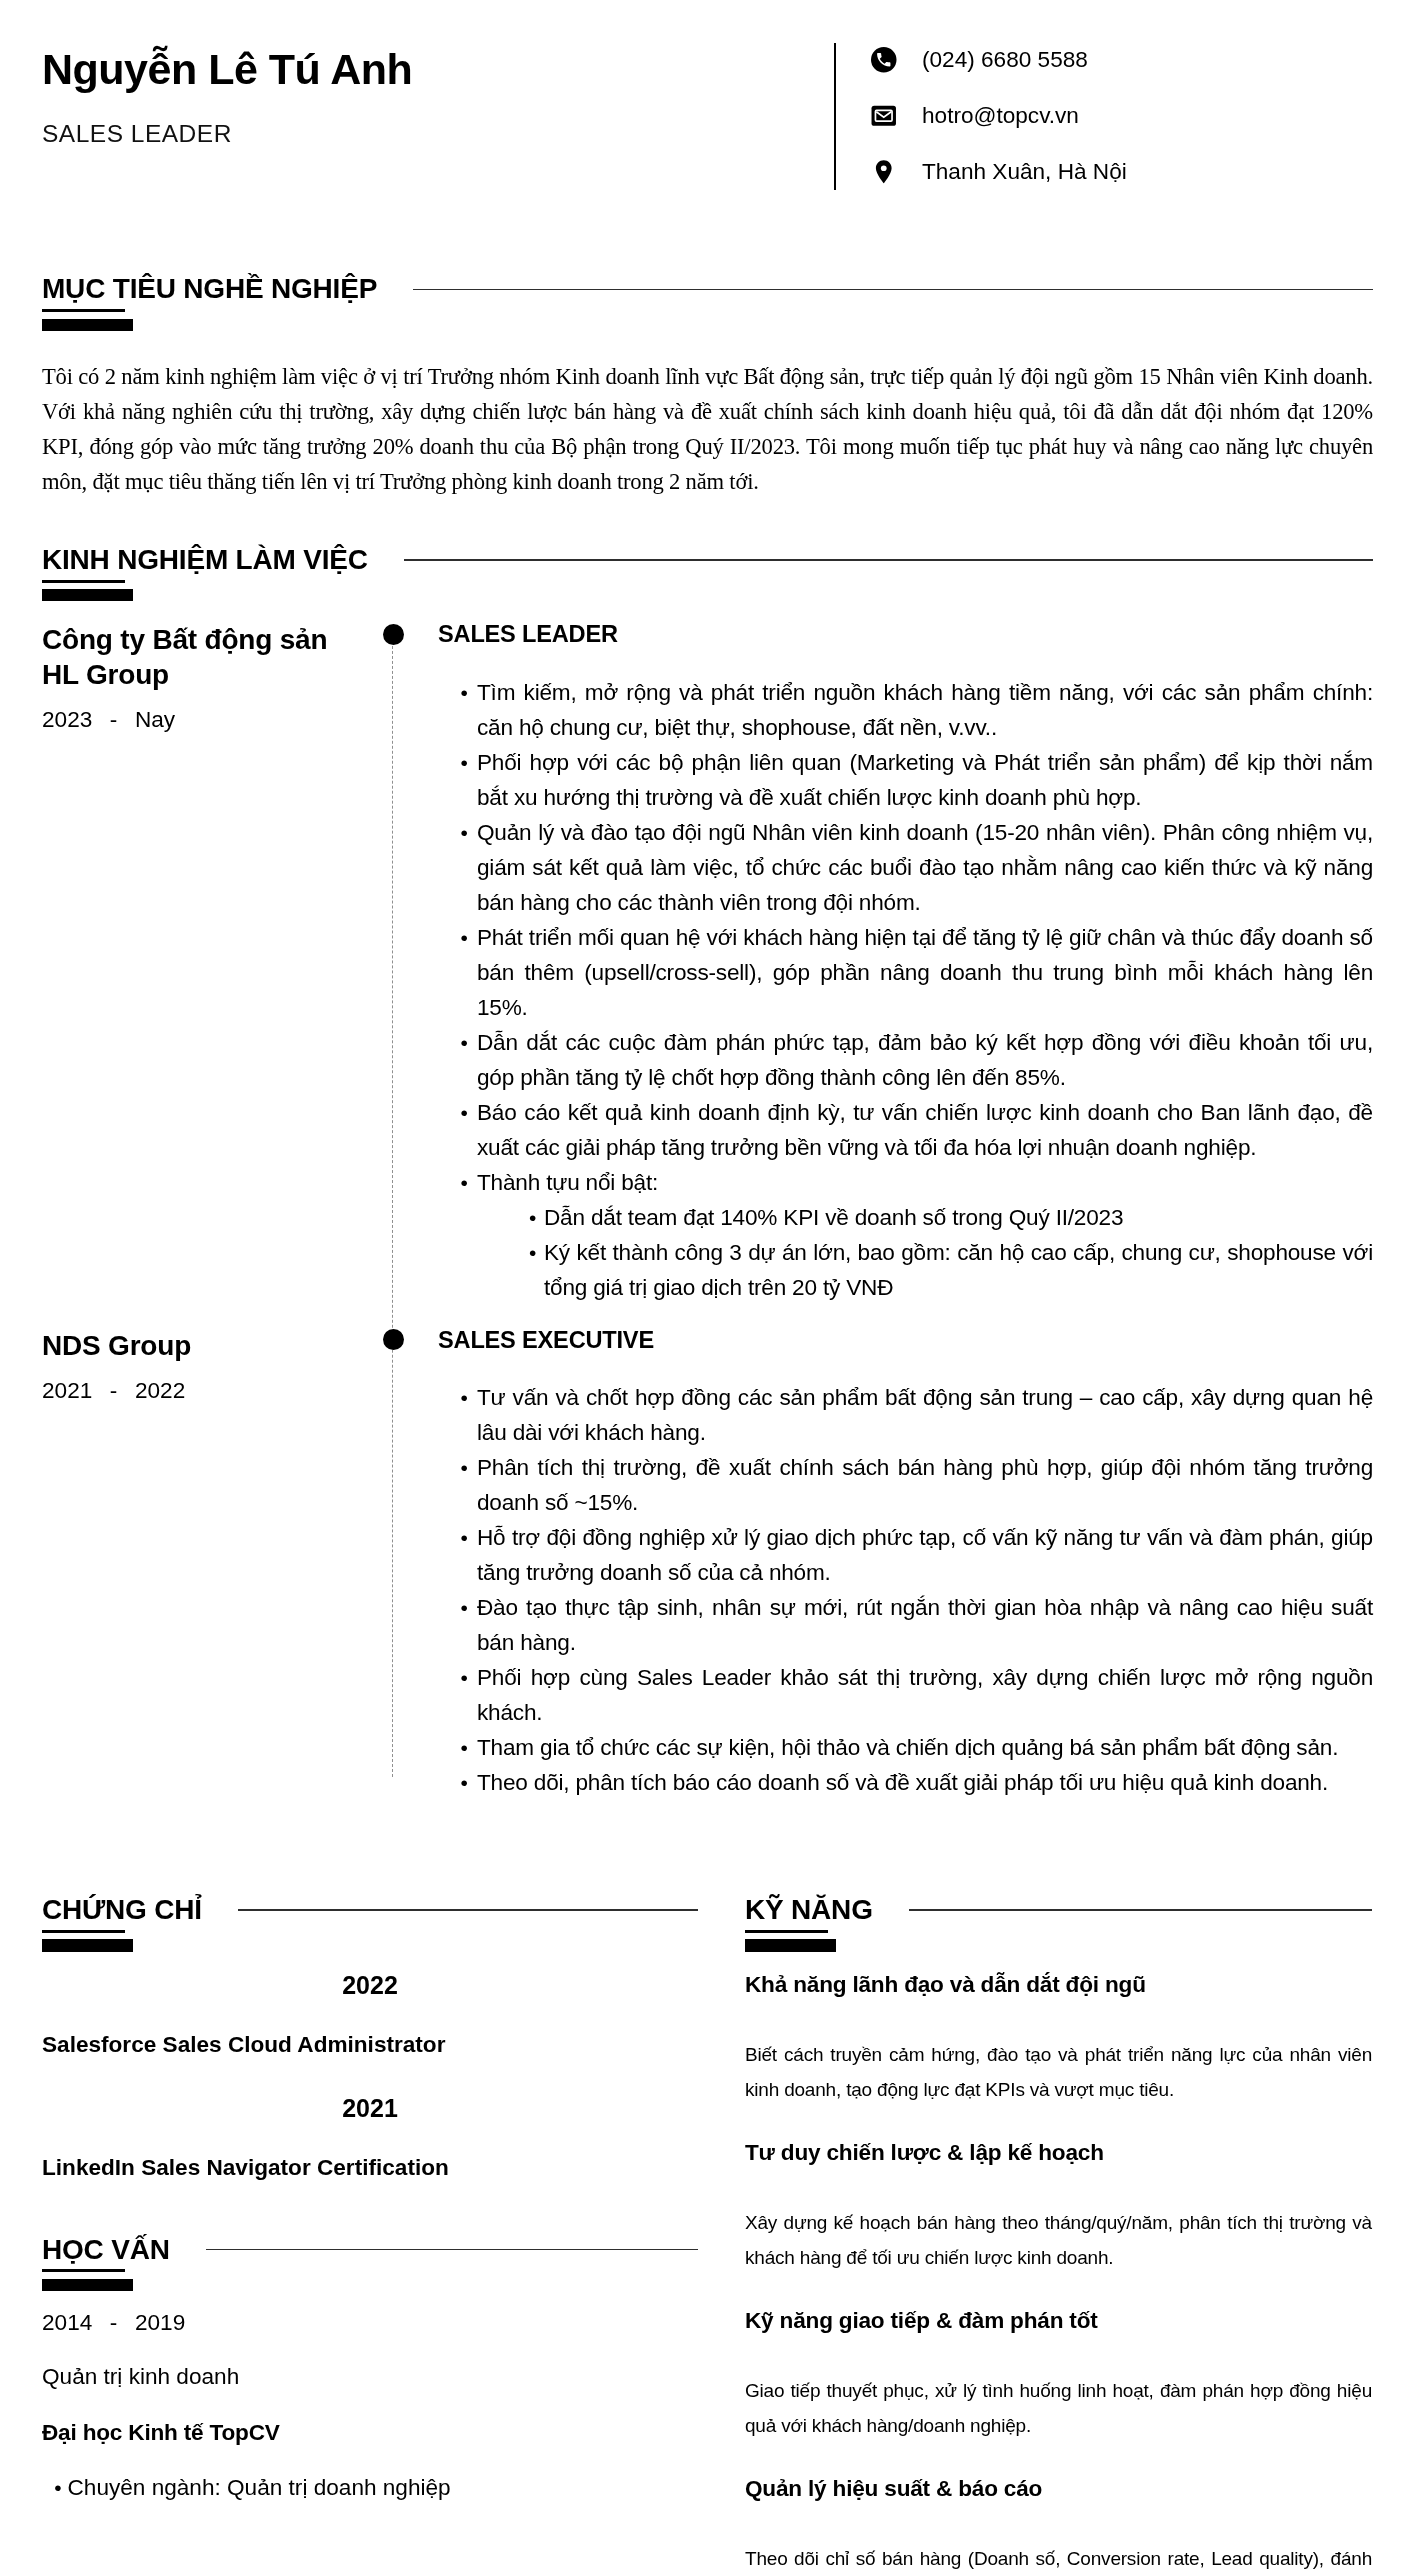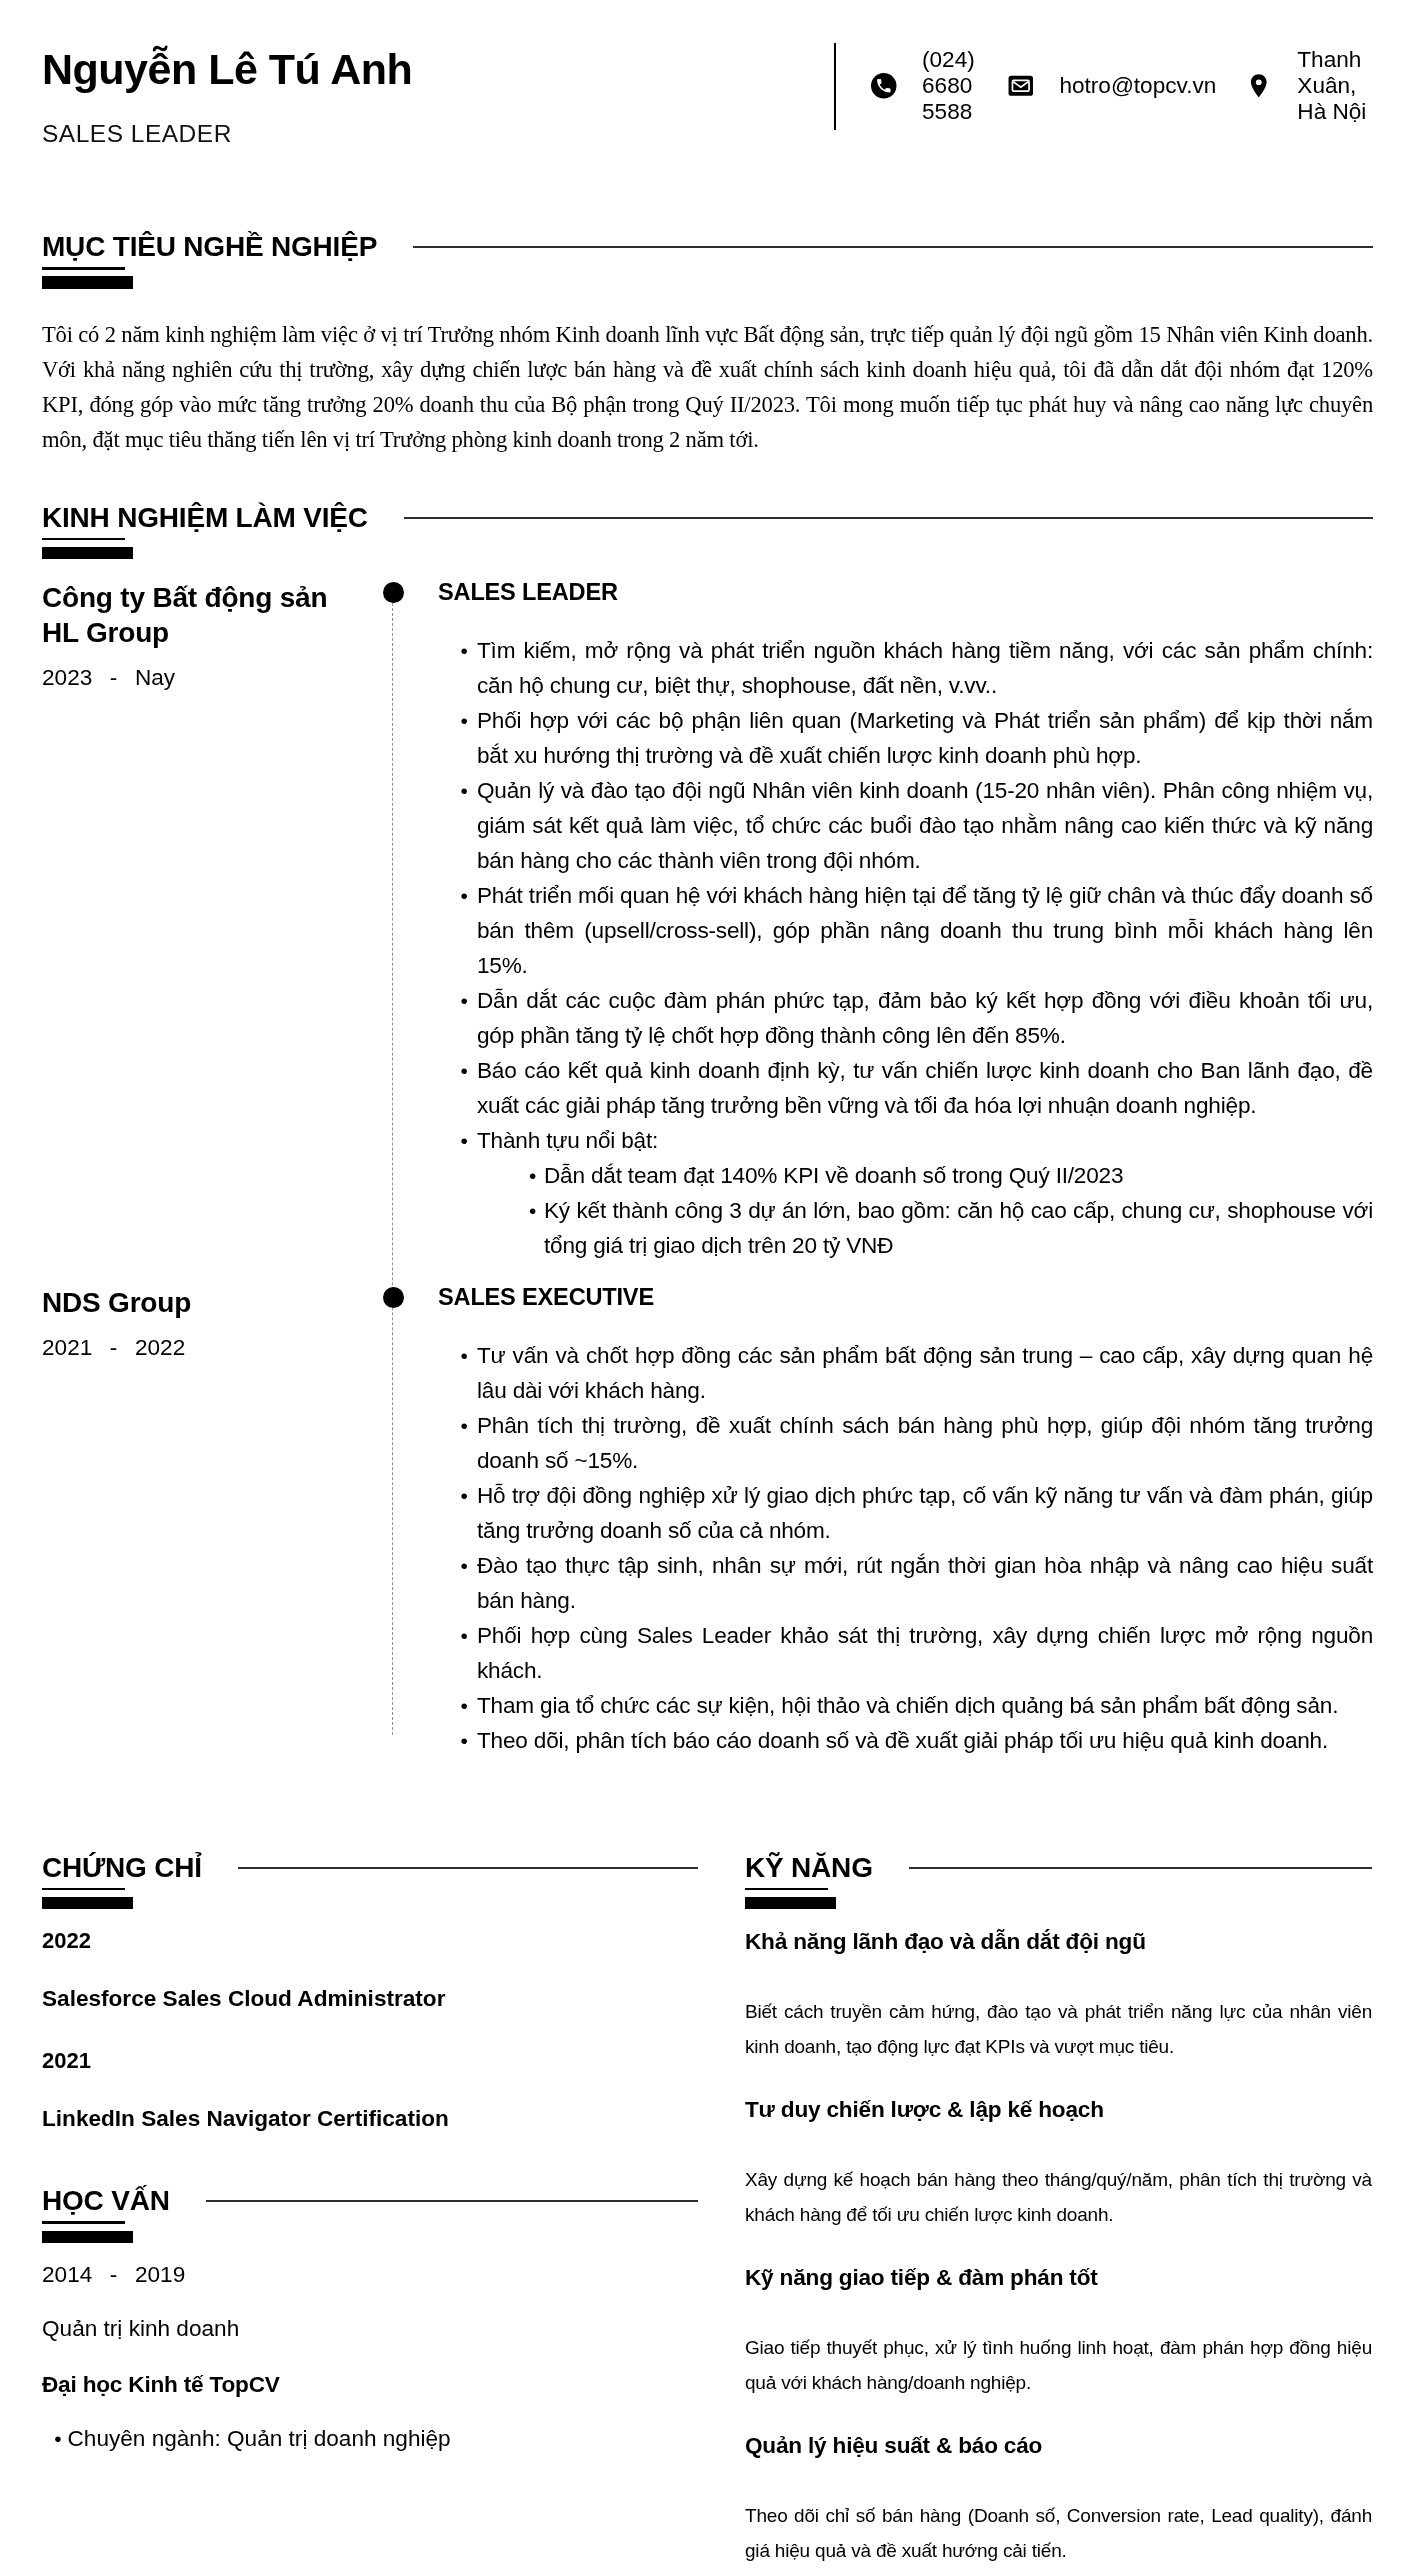--- a/index.html
+++ b/index.html
@@ -9,21 +9,21 @@
   }
   .page{box-sizing:border-box;width:1415px;height:1912px;padding:43px 42px 16px;}
 
   
   header{display:flex;align-items:flex-start;}
   .name{font-size:43px;font-weight:700;margin:1.9px 0 26.4px;letter-spacing:-0.5px;}
   .headline{font-size:24.5px;letter-spacing:0.5px;color:#111;}
   .contacts{
     margin-left:auto;width:539px;box-sizing:border-box;
     border-left:2.8px solid #000;padding:3.8px 0 5.7px 35px;
-    display:flex;flex-direction:row;gap:30px;
+    display:flex;flex-direction:column;gap:30px;
   }
   .contact-row{display:flex;align-items:center;gap:25.5px;font-size:22.6px;}
   .cicon{width:25.5px;height:25.5px;flex:0 0 25.5px;}
   .cicon svg{width:100%;height:100%;display:block;}
 
   
   .sec-head{display:flex;align-items:center;}
   .sec-head h2{font-size:28px;font-weight:700;margin:0;white-space:nowrap;letter-spacing:-0.2px;}
   .sec-head .rule{flex:1;height:1.9px;background:#2e2e2e;margin-left:36px;}
   .thinline{width:83px;height:2.8px;background:#000;margin-top:3.8px;}
@@ -49,21 +49,21 @@
   .role{font-size:23.6px;font-weight:700;margin:0;line-height:25.5px;letter-spacing:-0.2px;}
   ul.blist{list-style:none;margin:27px 0 0;padding:0;font-size:22.6px;line-height:35px;text-align:justify;letter-spacing:-0.2px;}
   ul.blist > li{position:relative;padding-left:39px;}
   ul.blist > li::before{content:"\2022";position:absolute;left:22.6px;top:0;font-size:21px;}
   ul.sub{list-style:none;margin:0 0 0 52px;padding:0;}
   ul.sub > li{position:relative;padding-left:15px;}
   ul.sub > li::before{content:"\2022";position:absolute;left:0;top:0;font-size:21px;}
 
   
   .bottom{display:grid;grid-template-columns:656px 627px;column-gap:47px;margin-top:94px;}
-  .cert-year{font-size:22px;font-weight:700;margin-top:36px;}
+  .cert-year{font-size:25px;font-weight:700;margin-top:36px;text-align:center;}
   .cert-year.first{margin-top:19px;}
   .cert-name{font-size:22.6px;margin-top:32px;font-weight:bold;}
   .sec-education{margin-top:53px;}
   .edu-period{font-size:22.6px;margin-top:19px;word-spacing:11.3px;}
   .edu-major{font-size:22.6px;margin-top:28px;}
   .edu-school{font-size:22.6px;font-weight:700;margin-top:30px;letter-spacing:-0.2px;}
   ul.edulist{list-style:none;margin:23.6px 0 0;padding:0;font-size:22.6px;line-height:35px;}
   ul.edulist > li{position:relative;padding-left:25.5px;}
   ul.edulist > li::before{content:"\2022";position:absolute;left:12.3px;top:0;font-size:21px;}
   .skill{margin-top:33px;}

